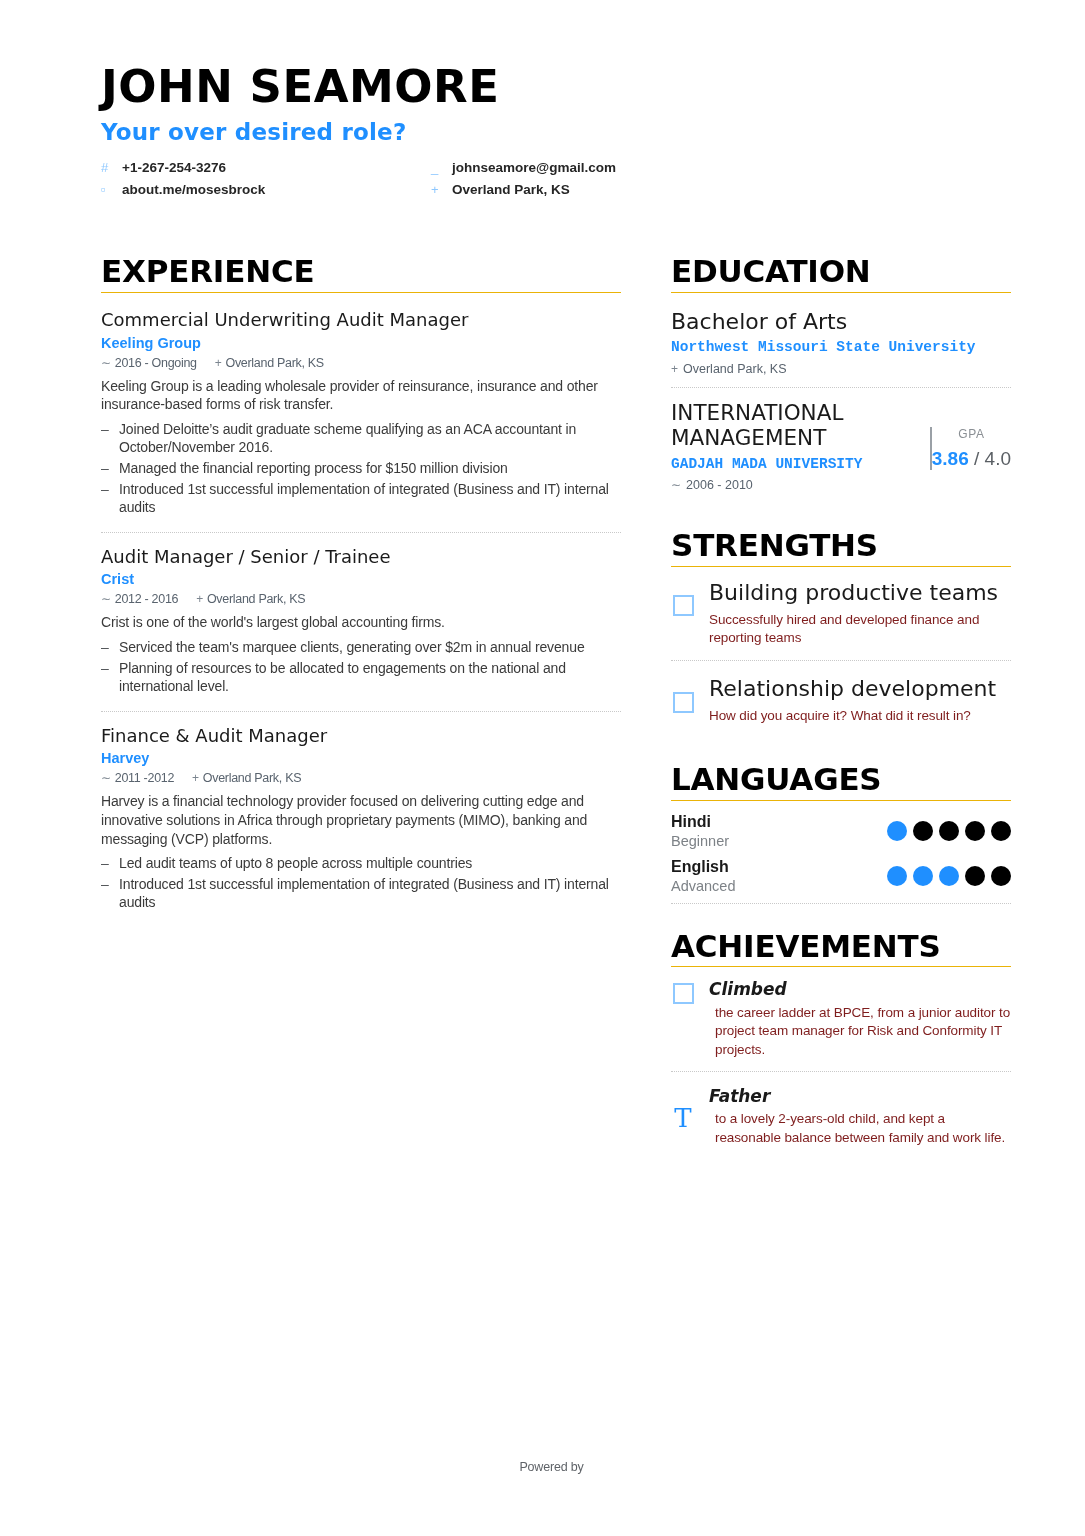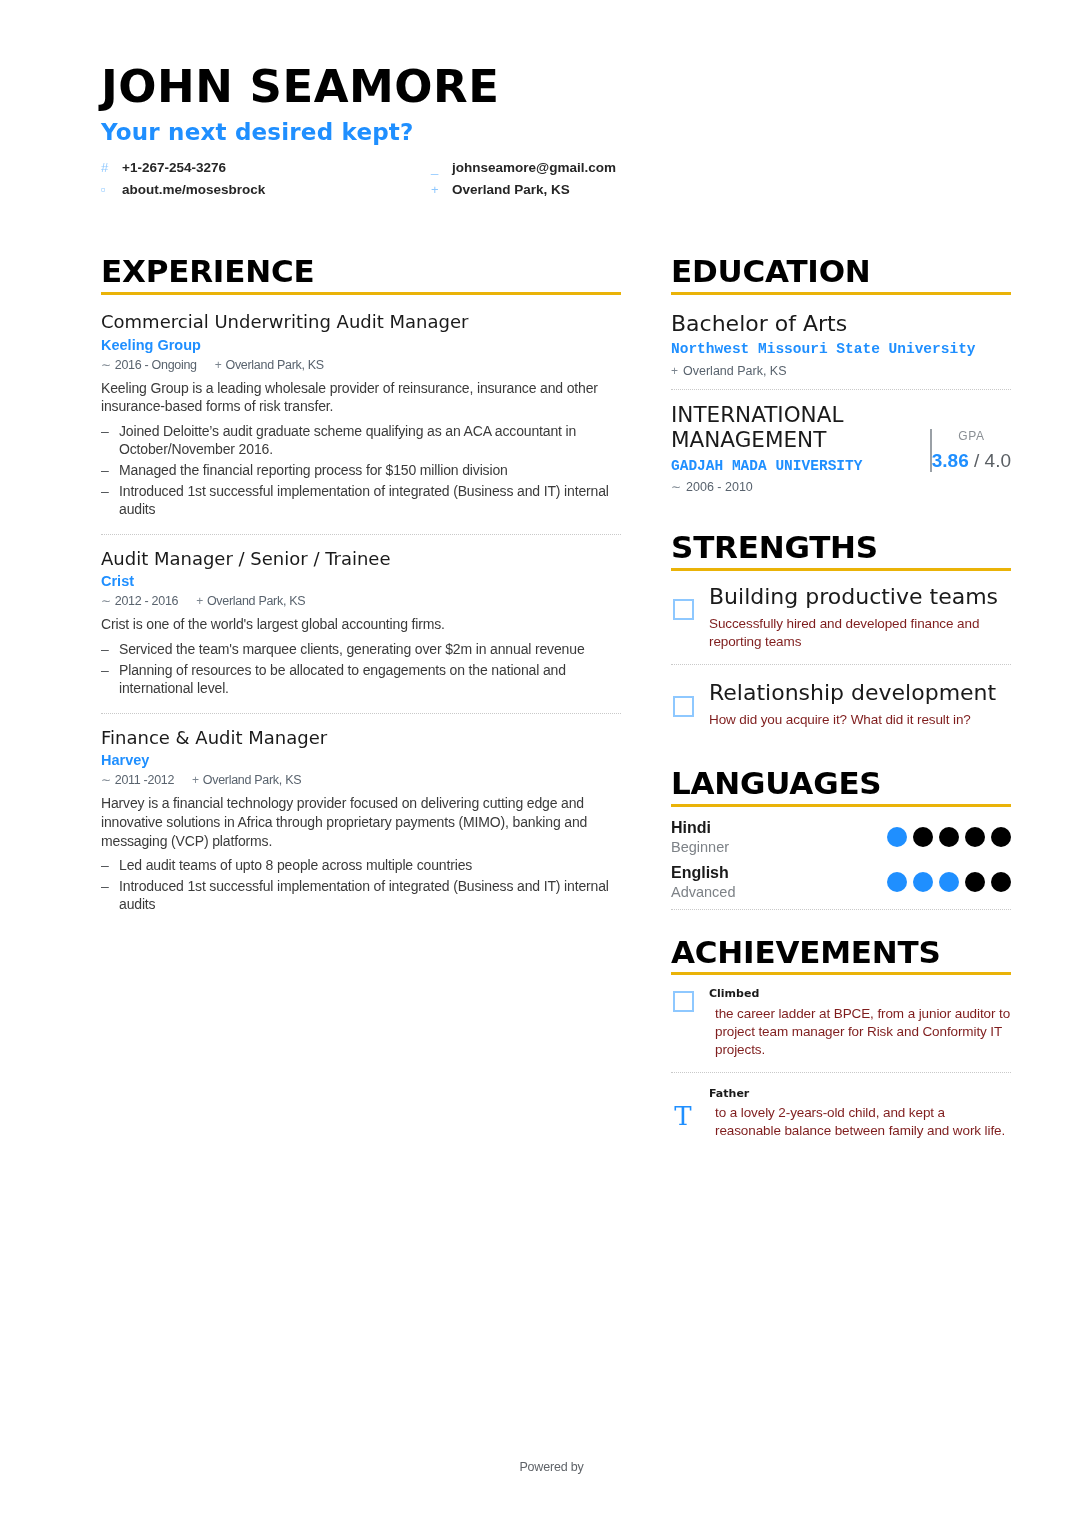--- a/index.html
+++ b/index.html
@@ -81,21 +81,21 @@
   .section { margin-bottom: 6px; }
 
   .section-title {
     font-family: "DejaVu Sans", sans-serif;
     font-size: 31px;
     font-weight: 700;
     color: #000000;
     letter-spacing: -0.2px;
     line-height: 1.05;
     padding-bottom: 4px;
-    border-bottom: 3px solid #eab308;
+    border-bottom: 1px solid #eab308;
     margin-bottom: 16px;
   }
   .section-title.tight { margin-bottom: 12px; }
   .section-spacer-top { margin-top: 26px; }
 
   
   .entry {
     padding-bottom: 13px;
     border-bottom: 1px dotted #C9C9C9;
     margin-bottom: 13px;
@@ -245,24 +245,25 @@
   .item-body { flex: 1 1 auto; min-width: 0; }
   .item-title-lg {
     font-family: "DejaVu Sans", sans-serif;
     font-size: 22px;
     font-weight: 400;
     color: #1a1a1a;
     line-height: 1.28;
   }
   .item-title-bold {
     font-family: "DejaVu Sans", sans-serif;
-    font-size: 11px;
+    font-size: 17px;
     font-weight: 700;
     color: #1a1a1a;
     line-height: 1.2;
+    font-style: italic;
   }
   .item-desc {
     font-size: 13.5px;
     line-height: 1.36;
     color: #7f1d1d;
     margin-top: 4px;
     letter-spacing: -0.1px;
   }
   .item-desc.indent { padding-left: 6px; }
 
@@ -302,21 +303,21 @@
     letter-spacing: -0.2px;
   }
 </style>
 </head>
 <body>
 
 <div class="page">
 
   <div class="header">
     <div class="full-name">JOHN SEAMORE</div>
-    <div class="role-line">Your next desired kept?</div>
+    <div class="role-line">Your over desired role?</div>
 
     <div class="contact-grid">
       <div class="contact-item">
         <span class="c-icon">#</span>
         <span>+1-267-254-3276</span>
       </div>
       <div class="contact-item">
         <span class="c-icon">_</span>
         <span>johnseamore@gmail.com</span>
       </div>

